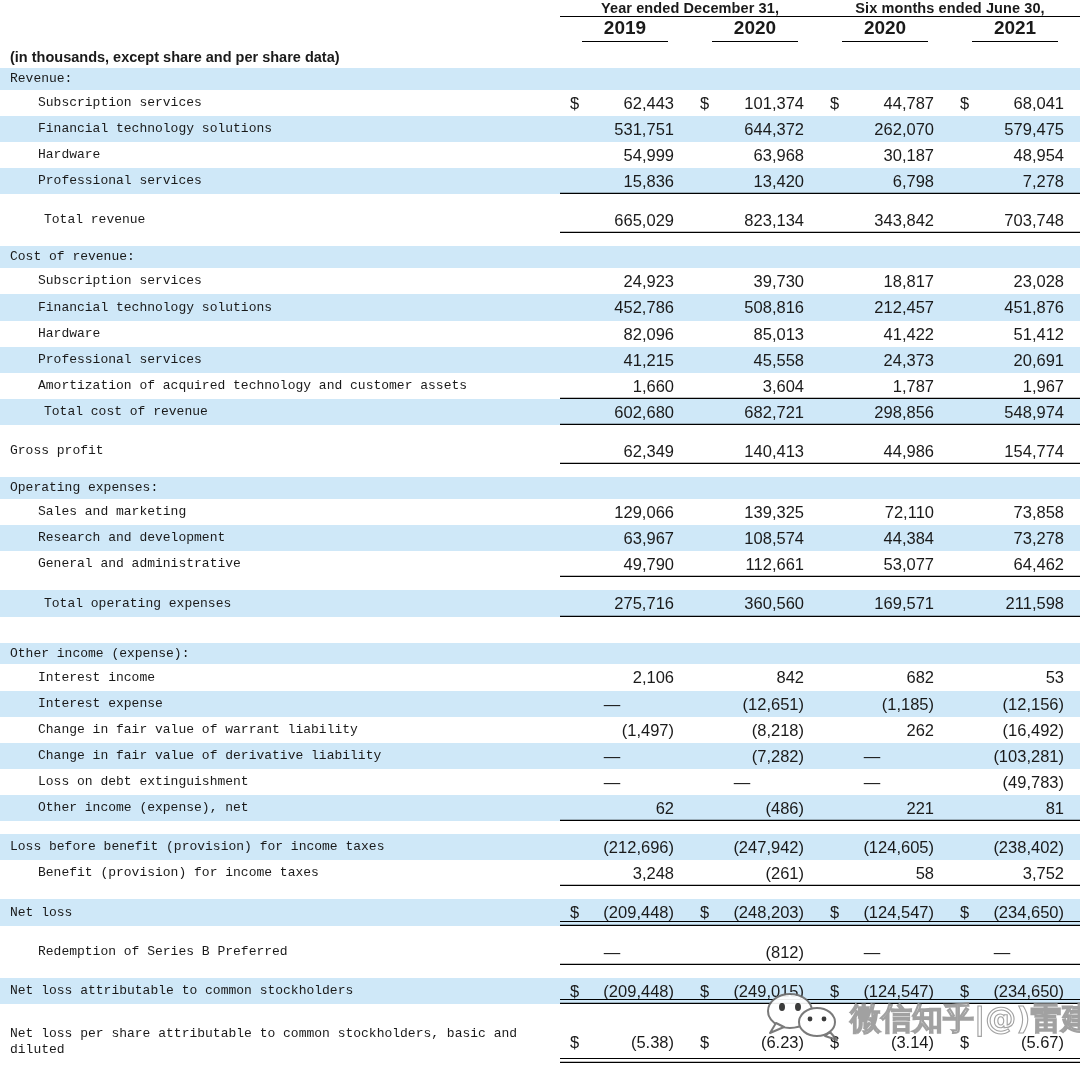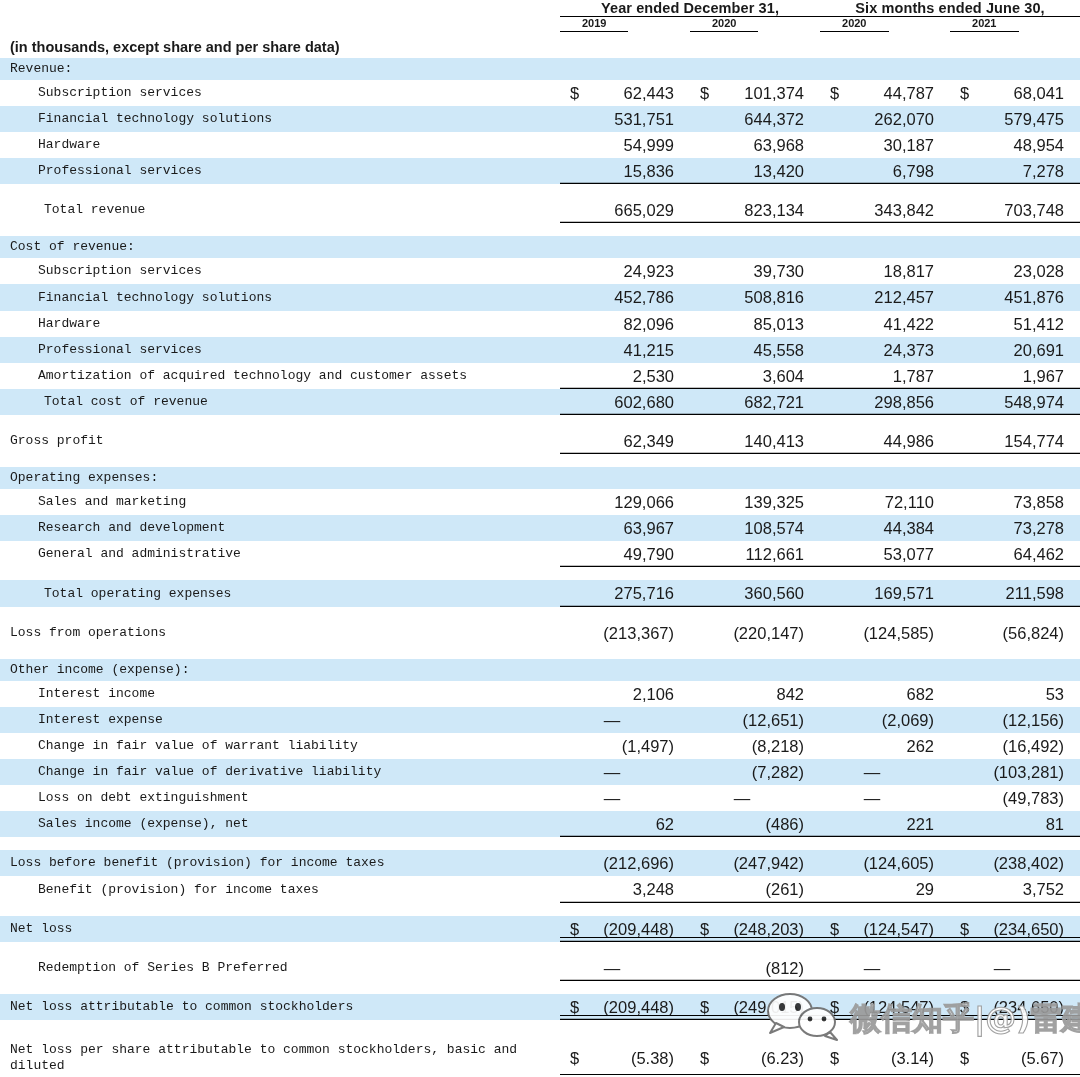--- a/index.html
+++ b/index.html
@@ -41,23 +41,23 @@
     text-align: center;
     font-weight: bold;
     font-size: 14.5px;
     letter-spacing: .1px;
     padding-bottom: 2px;
     border-bottom: 1.3px solid #000;
   }
   .grp-pad { }
 
   .yr {
-    text-align: left;
+    text-align: center;
     font-weight: bold;
-    font-size: 11px;
+    font-size: 19px;
     padding-top: 3px;
     padding-bottom: 2px;
   }
   .yr span {
     display: inline-block;
     border-bottom: 1.3px solid #000;
     padding: 0 22px 2px 22px;
   }
 
   .units {
@@ -240,21 +240,21 @@
         </tr>
         <tr class="band">
           <td class="lbl i1">Professional services</td>
           <td class="num"><span>41,215</span></td>
           <td class="num"><span>45,558</span></td>
           <td class="num"><span>24,373</span></td>
           <td class="num"><span>20,691</span></td>
         </tr>
         <tr class="plain">
           <td class="lbl i1">Amortization of acquired technology and customer assets</td>
-          <td class="num r1"><span>2,530</span></td>
+          <td class="num r1"><span>1,660</span></td>
           <td class="num r1"><span>3,604</span></td>
           <td class="num r1"><span>1,787</span></td>
           <td class="num r1"><span>1,967</span></td>
         </tr>
         <tr class="band">
           <td class="lbl i2">Total cost of revenue</td>
           <td class="num r1"><span>602,680</span></td>
           <td class="num r1"><span>682,721</span></td>
           <td class="num r1"><span>298,856</span></td>
           <td class="num r1"><span>548,974</span></td>
@@ -306,27 +306,20 @@
         <tr class="band">
           <td class="lbl i2">Total operating expenses</td>
           <td class="num r1"><span>275,716</span></td>
           <td class="num r1"><span>360,560</span></td>
           <td class="num r1"><span>169,571</span></td>
           <td class="num r1"><span>211,598</span></td>
         </tr>
         <tr class="spacer">
           <td colspan="5"></td>
         </tr>
-        <tr class="plain">
-          <td class="lbl">Loss from operations</td>
-          <td class="num"><span>(213,367)</span></td>
-          <td class="num"><span>(220,147)</span></td>
-          <td class="num"><span>(124,585)</span></td>
-          <td class="num"><span>(56,824)</span></td>
-        </tr>
         <tr class="spacer">
           <td colspan="5"></td>
         </tr>
         <tr class="band">
           <td class="lbl">Other income (expense):</td>
           <td class="num"></td>
           <td class="num"></td>
           <td class="num"></td>
           <td class="num"></td>
         </tr>
@@ -334,21 +327,21 @@
           <td class="lbl i1">Interest income</td>
           <td class="num"><span>2,106</span></td>
           <td class="num"><span>842</span></td>
           <td class="num"><span>682</span></td>
           <td class="num"><span>53</span></td>
         </tr>
         <tr class="band">
           <td class="lbl i1">Interest expense</td>
           <td class="num"><span class="dash">—</span></td>
           <td class="num"><span>(12,651)</span></td>
-          <td class="num"><span>(2,069)</span></td>
+          <td class="num"><span>(1,185)</span></td>
           <td class="num"><span>(12,156)</span></td>
         </tr>
         <tr class="plain">
           <td class="lbl i1">Change in fair value of warrant liability</td>
           <td class="num"><span>(1,497)</span></td>
           <td class="num"><span>(8,218)</span></td>
           <td class="num"><span>262</span></td>
           <td class="num"><span>(16,492)</span></td>
         </tr>
         <tr class="band">
@@ -359,41 +352,41 @@
           <td class="num"><span>(103,281)</span></td>
         </tr>
         <tr class="plain">
           <td class="lbl i1">Loss on debt extinguishment</td>
           <td class="num"><span class="dash">—</span></td>
           <td class="num"><span class="dash">—</span></td>
           <td class="num"><span class="dash">—</span></td>
           <td class="num"><span>(49,783)</span></td>
         </tr>
         <tr class="band">
-          <td class="lbl i1">Sales income (expense), net</td>
+          <td class="lbl i1">Other income (expense), net</td>
           <td class="num r1"><span>62</span></td>
           <td class="num r1"><span>(486)</span></td>
           <td class="num r1"><span>221</span></td>
           <td class="num r1"><span>81</span></td>
         </tr>
         <tr class="spacer">
           <td colspan="5"></td>
         </tr>
         <tr class="band">
           <td class="lbl">Loss before benefit (provision) for income taxes</td>
           <td class="num"><span>(212,696)</span></td>
           <td class="num"><span>(247,942)</span></td>
           <td class="num"><span>(124,605)</span></td>
           <td class="num"><span>(238,402)</span></td>
         </tr>
         <tr class="plain">
           <td class="lbl i1">Benefit (provision) for income taxes</td>
           <td class="num r1"><span>3,248</span></td>
           <td class="num r1"><span>(261)</span></td>
-          <td class="num r1"><span>29</span></td>
+          <td class="num r1"><span>58</span></td>
           <td class="num r1"><span>3,752</span></td>
         </tr>
         <tr class="spacer">
           <td colspan="5"></td>
         </tr>
         <tr class="band">
           <td class="lbl">Net loss</td>
           <td class="num r2"><span class="cur">$</span><span>(209,448)</span></td>
           <td class="num r2"><span class="cur">$</span><span>(248,203)</span></td>
           <td class="num r2"><span class="cur">$</span><span>(124,547)</span></td>

